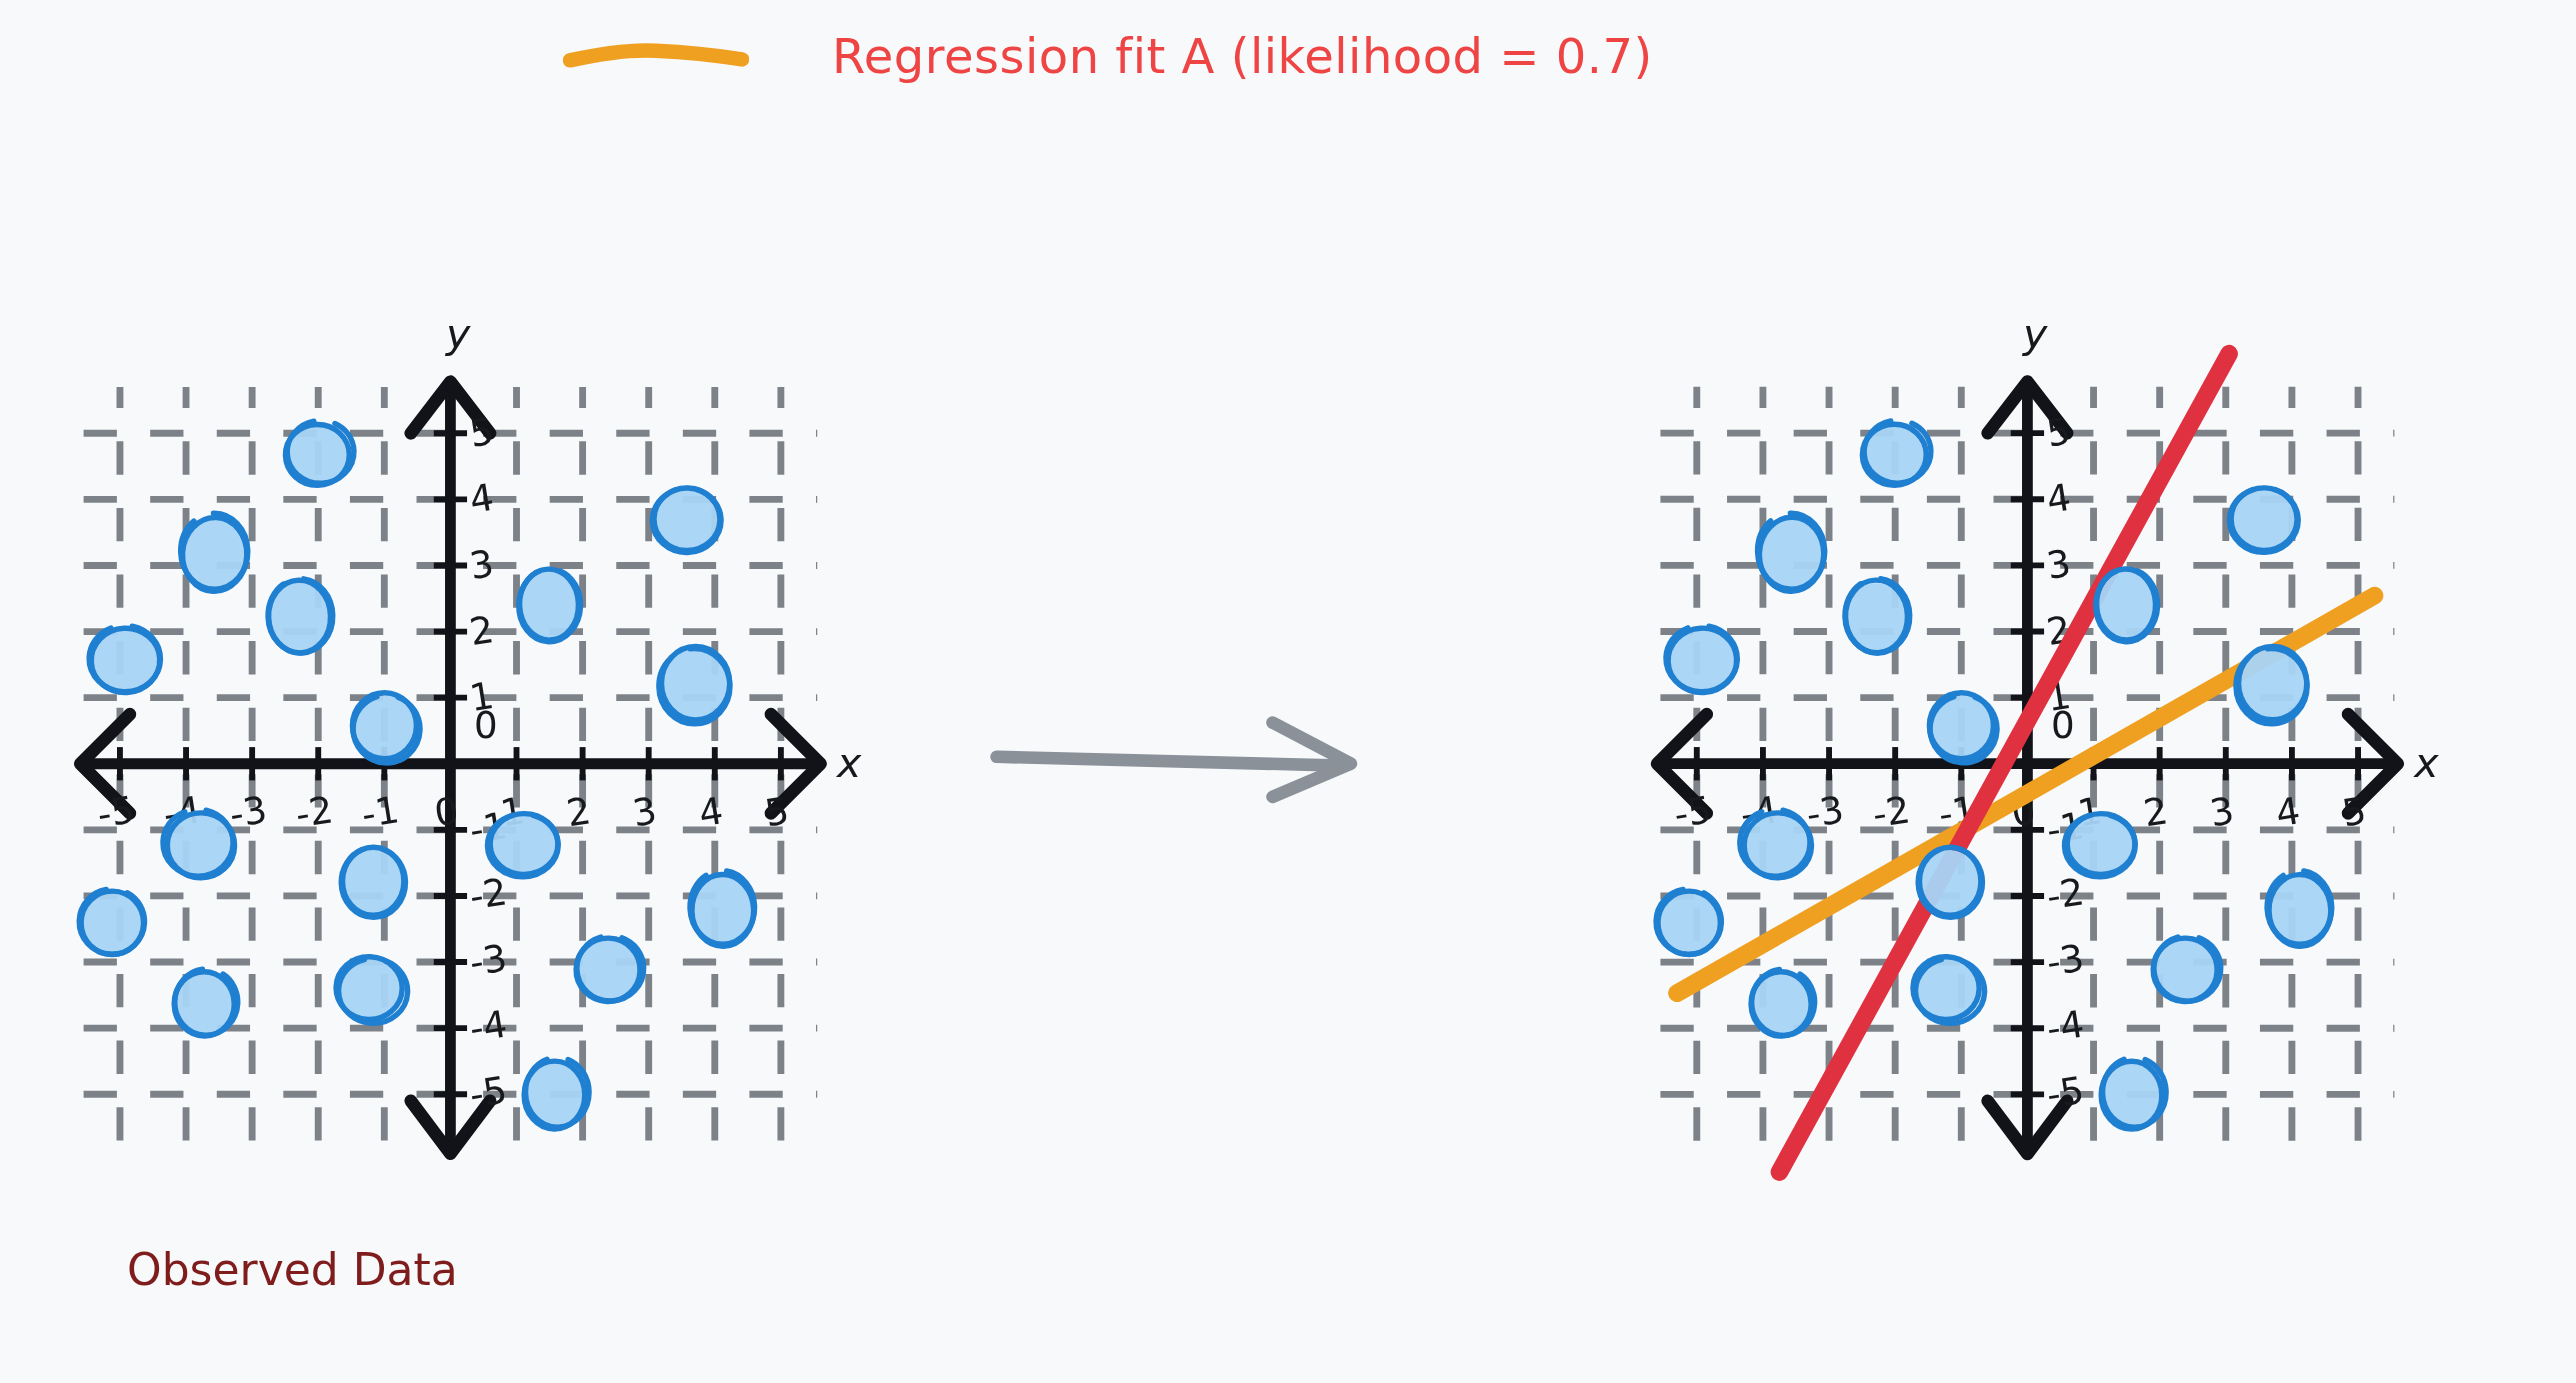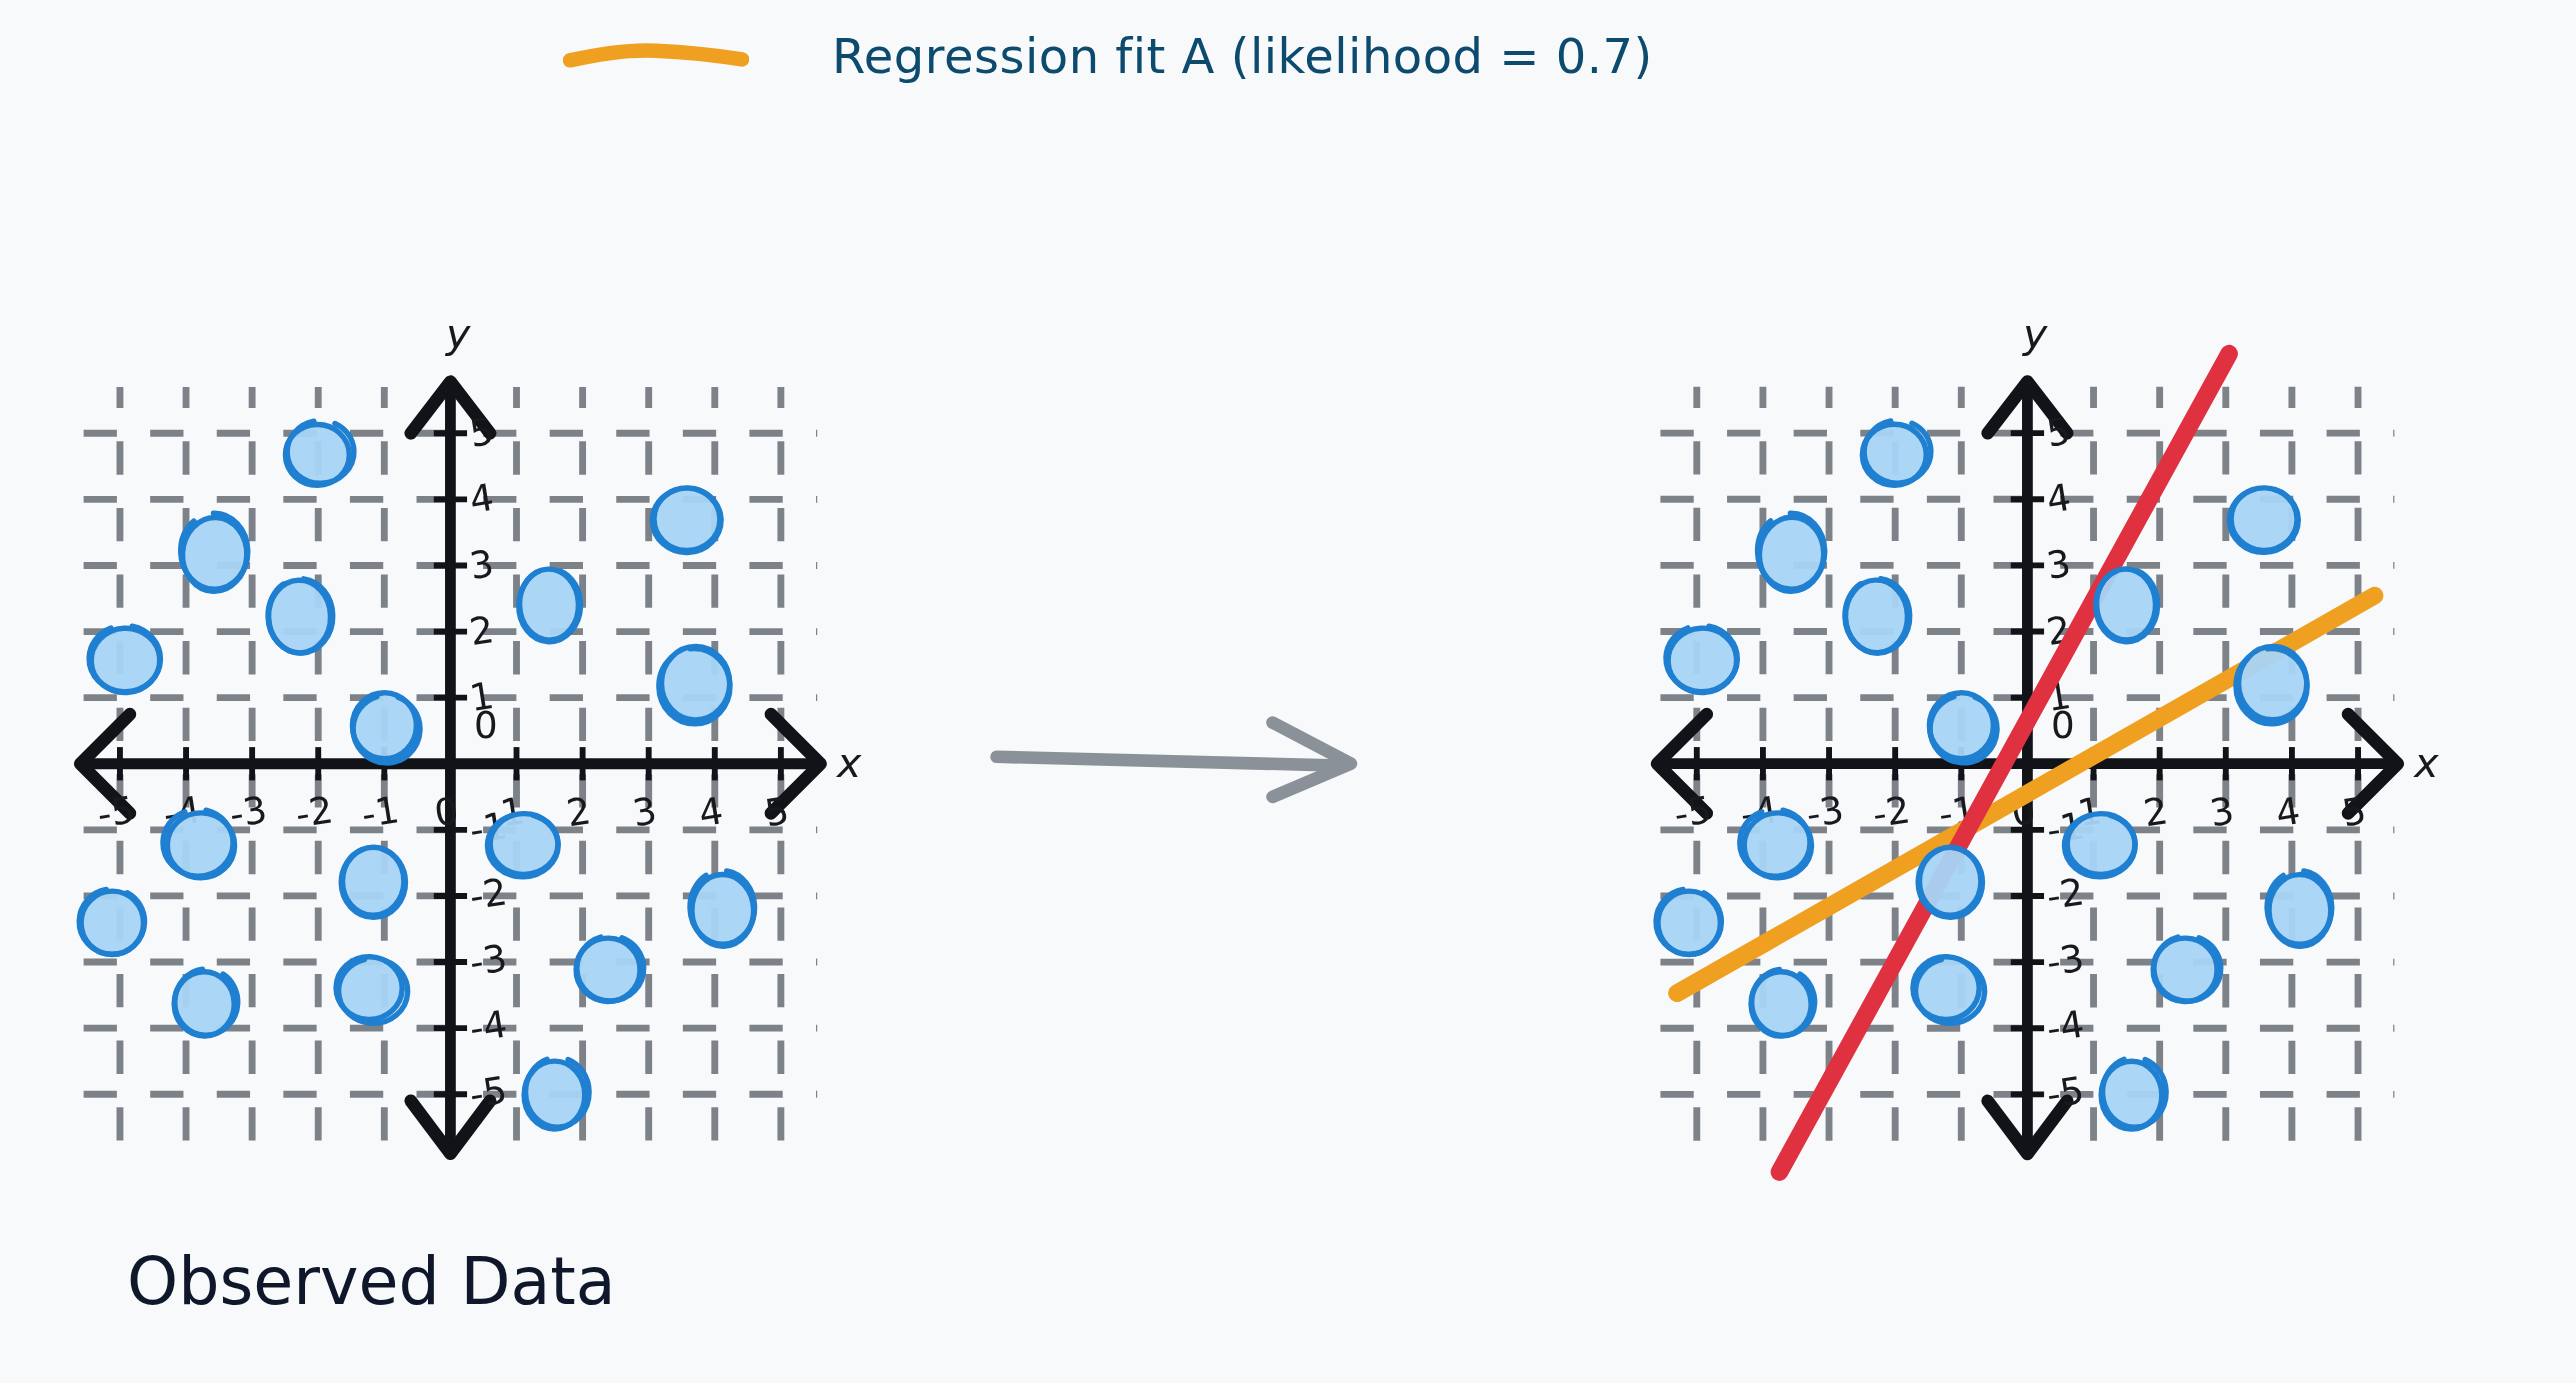--- a/index.html
+++ b/index.html
@@ -26,36 +26,36 @@
     height: 76px;
   }
   .legend-swatch {
     width: 186px;
     height: 29px;
     flex: 0 0 186px;
   }
   .legend-label {
     margin-left: 83px;
     font-size: 48px;
-    color: #0c4a6e;
+    color: #ef4444;
     letter-spacing: 0.5px;
     white-space: nowrap;
     font-family: "DejaVu Sans", sans-serif;
   }
   .panel {
     position: absolute;
     top: 264px;
   }
   #panel-left  { left: 0px;    width: 940px;  height: 1117px; }
   #panel-right { left: 1567px; width: 1009px; height: 1117px; }
   .panel svg { display: block; }
   .panel-caption {
     position: absolute;
-    font-size: 65px;
-    color: #0f172a;
+    font-size: 44px;
+    color: #7f1d1d;
     white-space: nowrap;
   }
   #caption-observed-data { left: 127px; top: 1244px; }
   .mid-arrow {
     position: absolute;
     left: 979px;
     top: 695px;
     width: 411px;
     height: 147px;
   }

